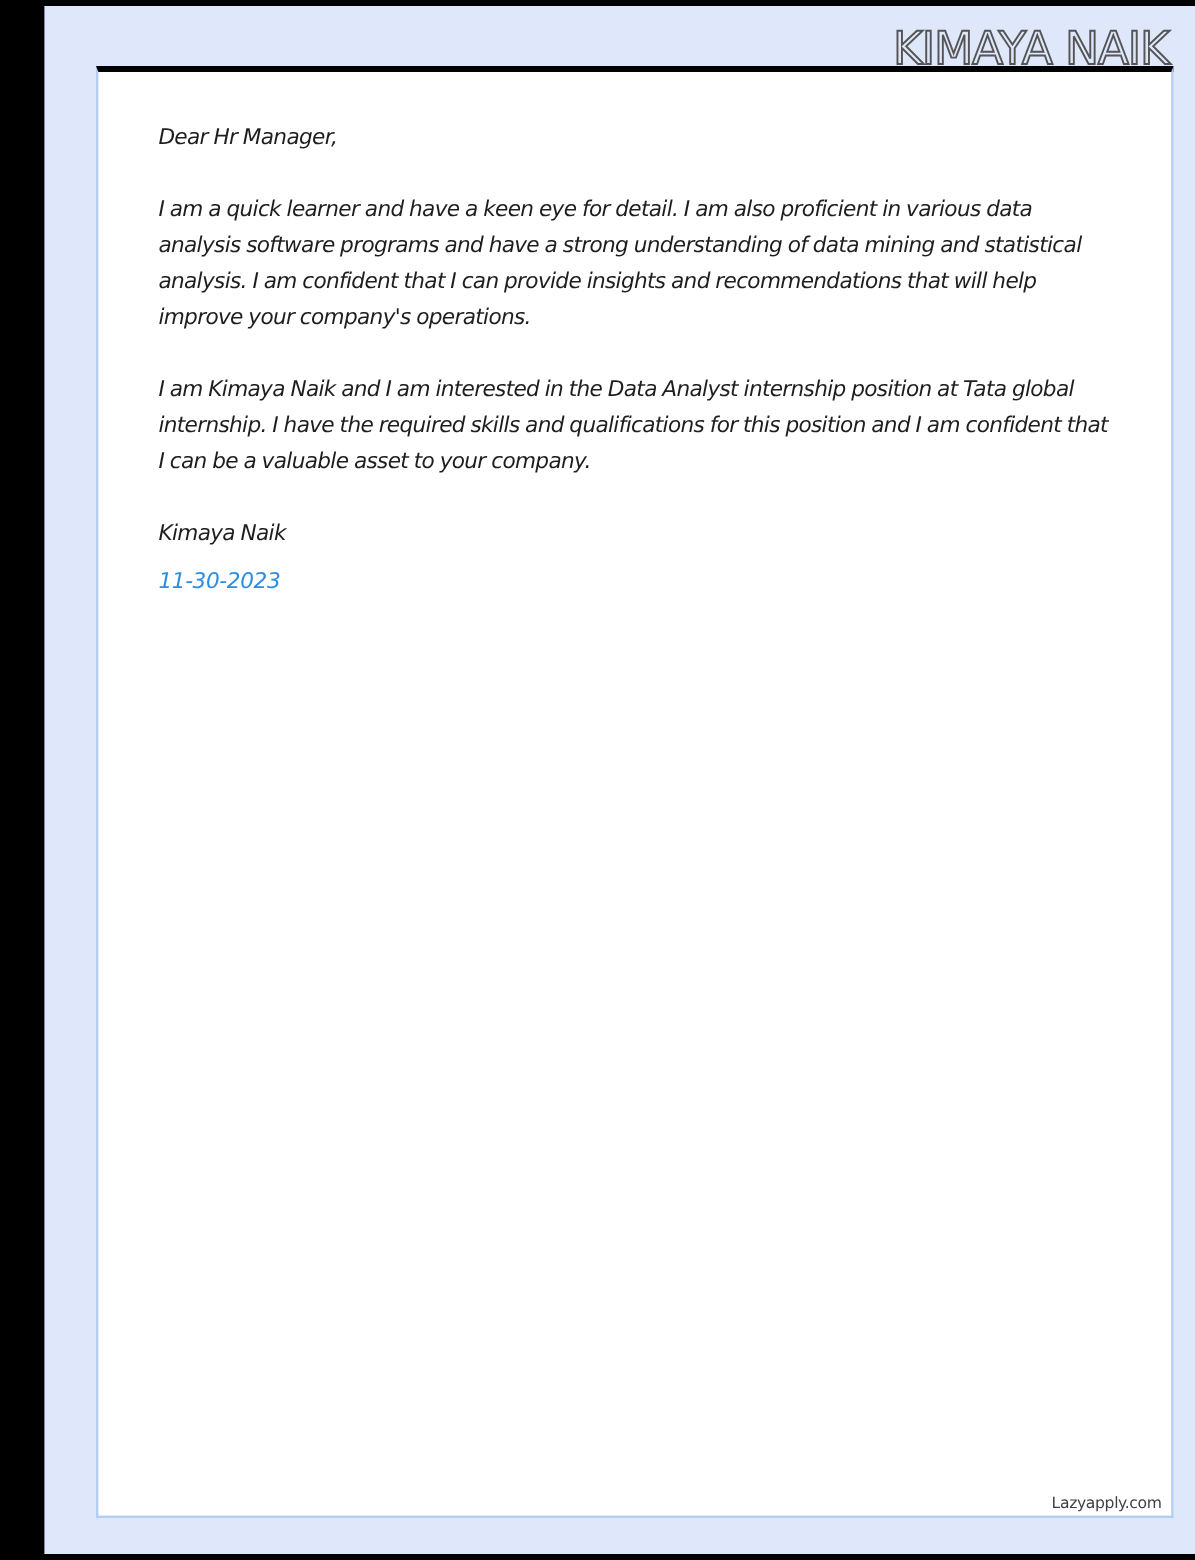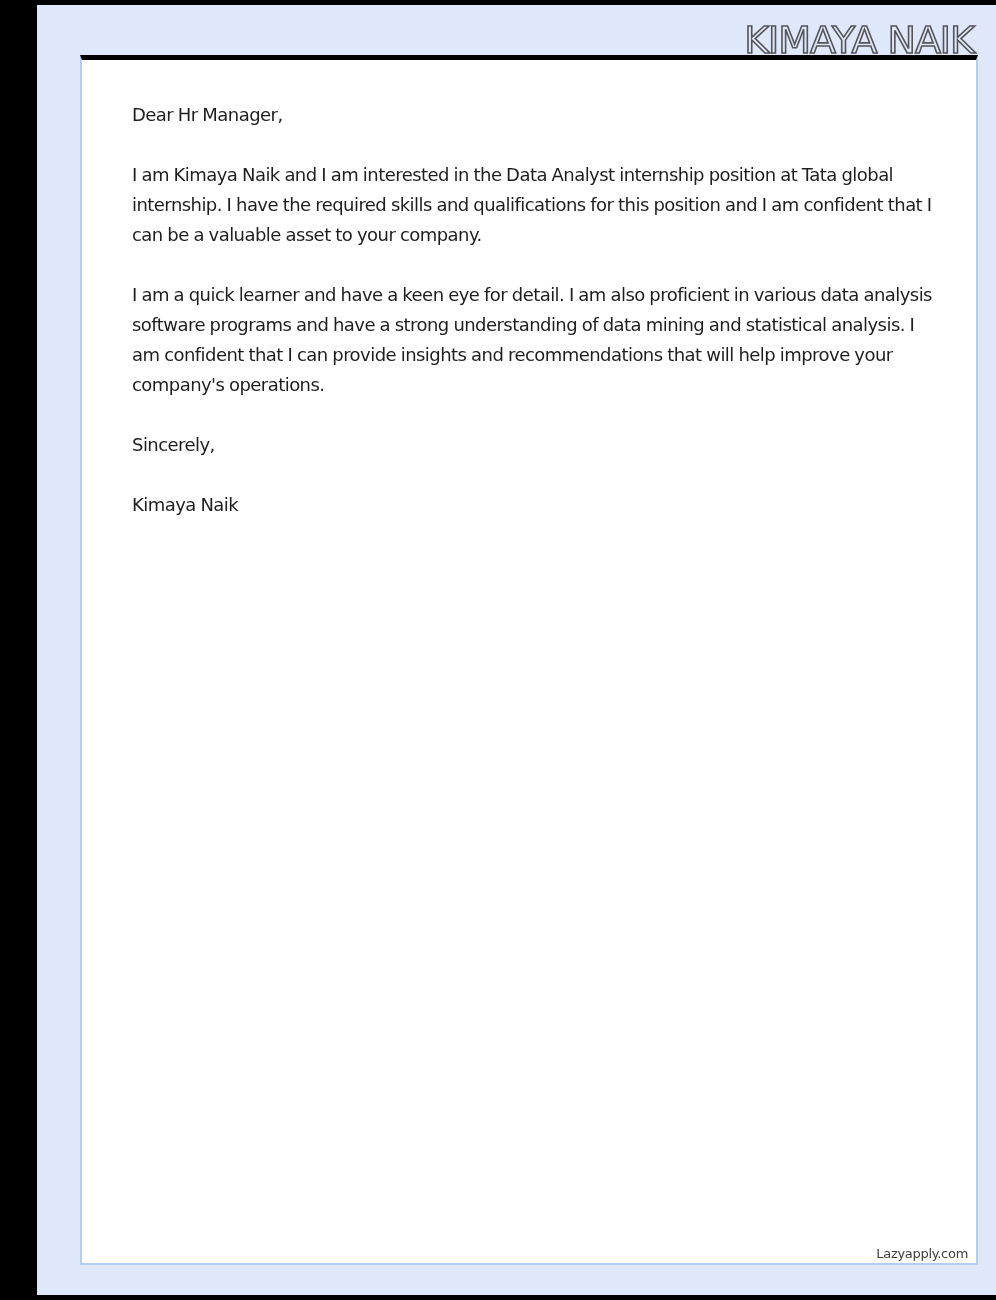--- a/index.html
+++ b/index.html
@@ -54,20 +54,21 @@
       width: 800px;
       font-family: "DejaVu Sans", sans-serif;
       font-size: 18px;
       line-height: 30px;
       color: #1e1e1e;
     }
     .content p {
       margin: 0 0 30px 0;
       letter-spacing: -0.55px;
       word-spacing: -0.5px;
+      font-style: italic;
     }
     .content p.sign-name {
       margin: 0 0 10px 0;
     }
     .content .date {
       color: #2b8de3;
       margin: 0;
       letter-spacing: -0.3px;
     }
     .footer-brand {
@@ -82,20 +83,20 @@
   </style>
 </head>
 <body>
 
 <div class="outer">
   <div class="header-name">KIMAYA NAIK</div>
 
   <div class="page">
     <div class="content">
       <p>Dear Hr Manager,</p>
+      <p>I am a quick learner and have a keen eye for detail. I am also proficient in various data analysis software programs and have a strong understanding of data mining and statistical analysis. I am confident that I can provide insights and recommendations that will help improve your company's operations.</p>
       <p>I am Kimaya Naik and I am interested in the Data Analyst internship position at Tata global internship. I have the required skills and qualifications for this position and I am confident that I can be a valuable asset to your company.</p>
-      <p>I am a quick learner and have a keen eye for detail. I am also proficient in various data analysis software programs and have a strong understanding of data mining and statistical analysis. I am confident that I can provide insights and recommendations that will help improve your company's operations.</p>
-      <p>Sincerely,</p>
       <p class="sign-name">Kimaya Naik</p>
+      <p class="date">11-30-2023</p>
     </div>
     <div class="footer-brand">Lazyapply.com</div>
   </div>
 </div>
 
 </body></html>

